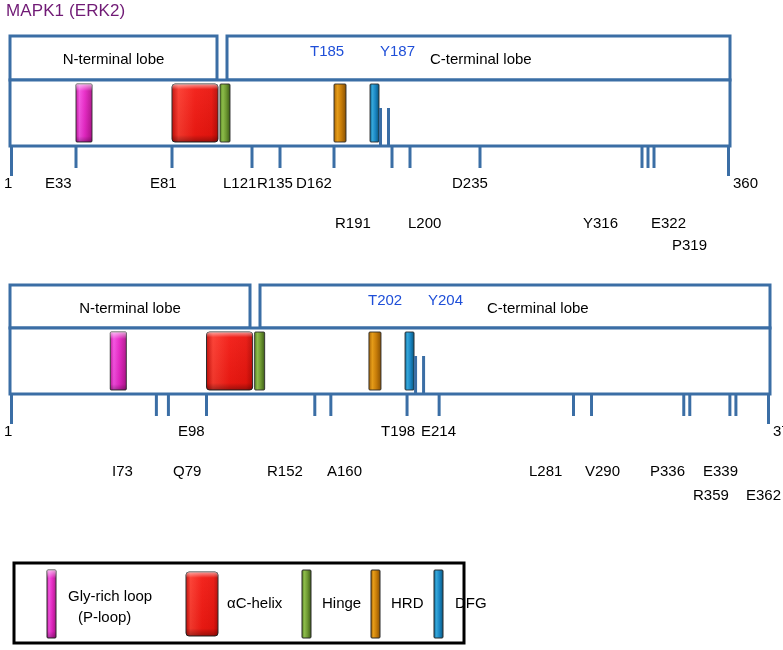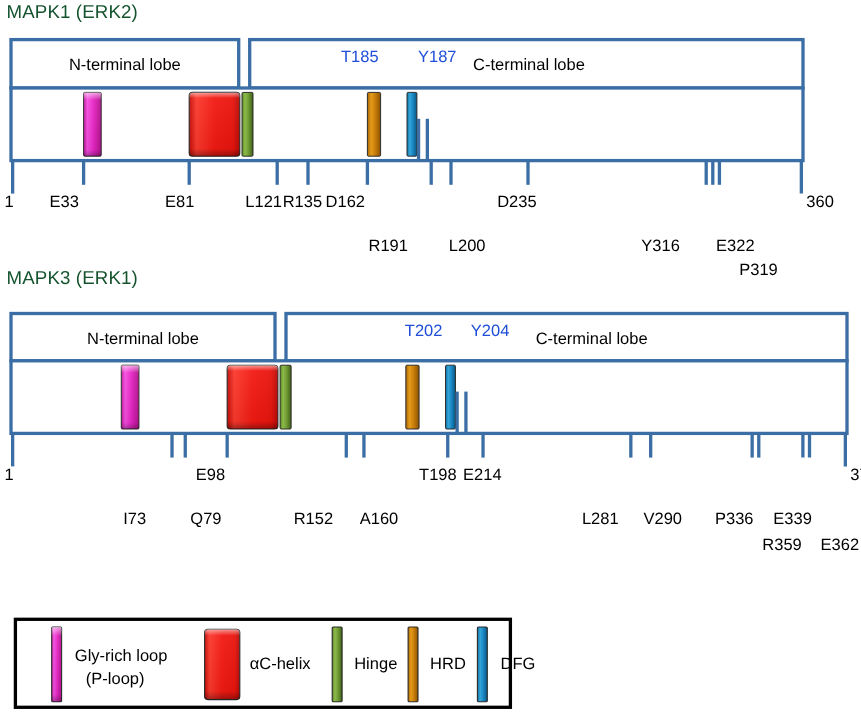--- a/index.html
+++ b/index.html
@@ -5,33 +5,32 @@
 <style>
   html,body{margin:0;padding:0;background:#ffffff;}
   body{
     width:783px;height:650px;position:relative;overflow:hidden;
     font-family:"Liberation Sans","DejaVu Sans",sans-serif;
     color:#000000;
   }
   .fig{position:absolute;left:0;top:0;width:783px;height:650px;}
   .fig svg{display:block;}
   .ttl{
-    position:absolute;font-size:17px;color:#14532d;letter-spacing:0.1px;
+    position:absolute;font-size:17px;color:#701a75;letter-spacing:0.1px;
     white-space:nowrap;
   }
   #title-mapk1{left:6px;top:1px;}
   #title-mapk3{left:6px;top:243px;}
 </style>
 </head>
 <body>
 
 <div class="fig">
 
   <div class="ttl" id="title-mapk1">MAPK1 (ERK2)</div>
-  <div class="ttl" id="title-mapk3">MAPK3 (ERK1)</div>
 
   <svg id="diagram" width="783" height="650" viewBox="0 0 783 650" xmlns="http://www.w3.org/2000/svg">
 
     <defs>
       <linearGradient id="g-magenta" x1="0" y1="0" x2="1" y2="0">
         <stop offset="0%" stop-color="#c5189f"></stop>
         <stop offset="22%" stop-color="#f44fe0"></stop>
         <stop offset="55%" stop-color="#e827c6"></stop>
         <stop offset="100%" stop-color="#b2128d"></stop>
       </linearGradient>

